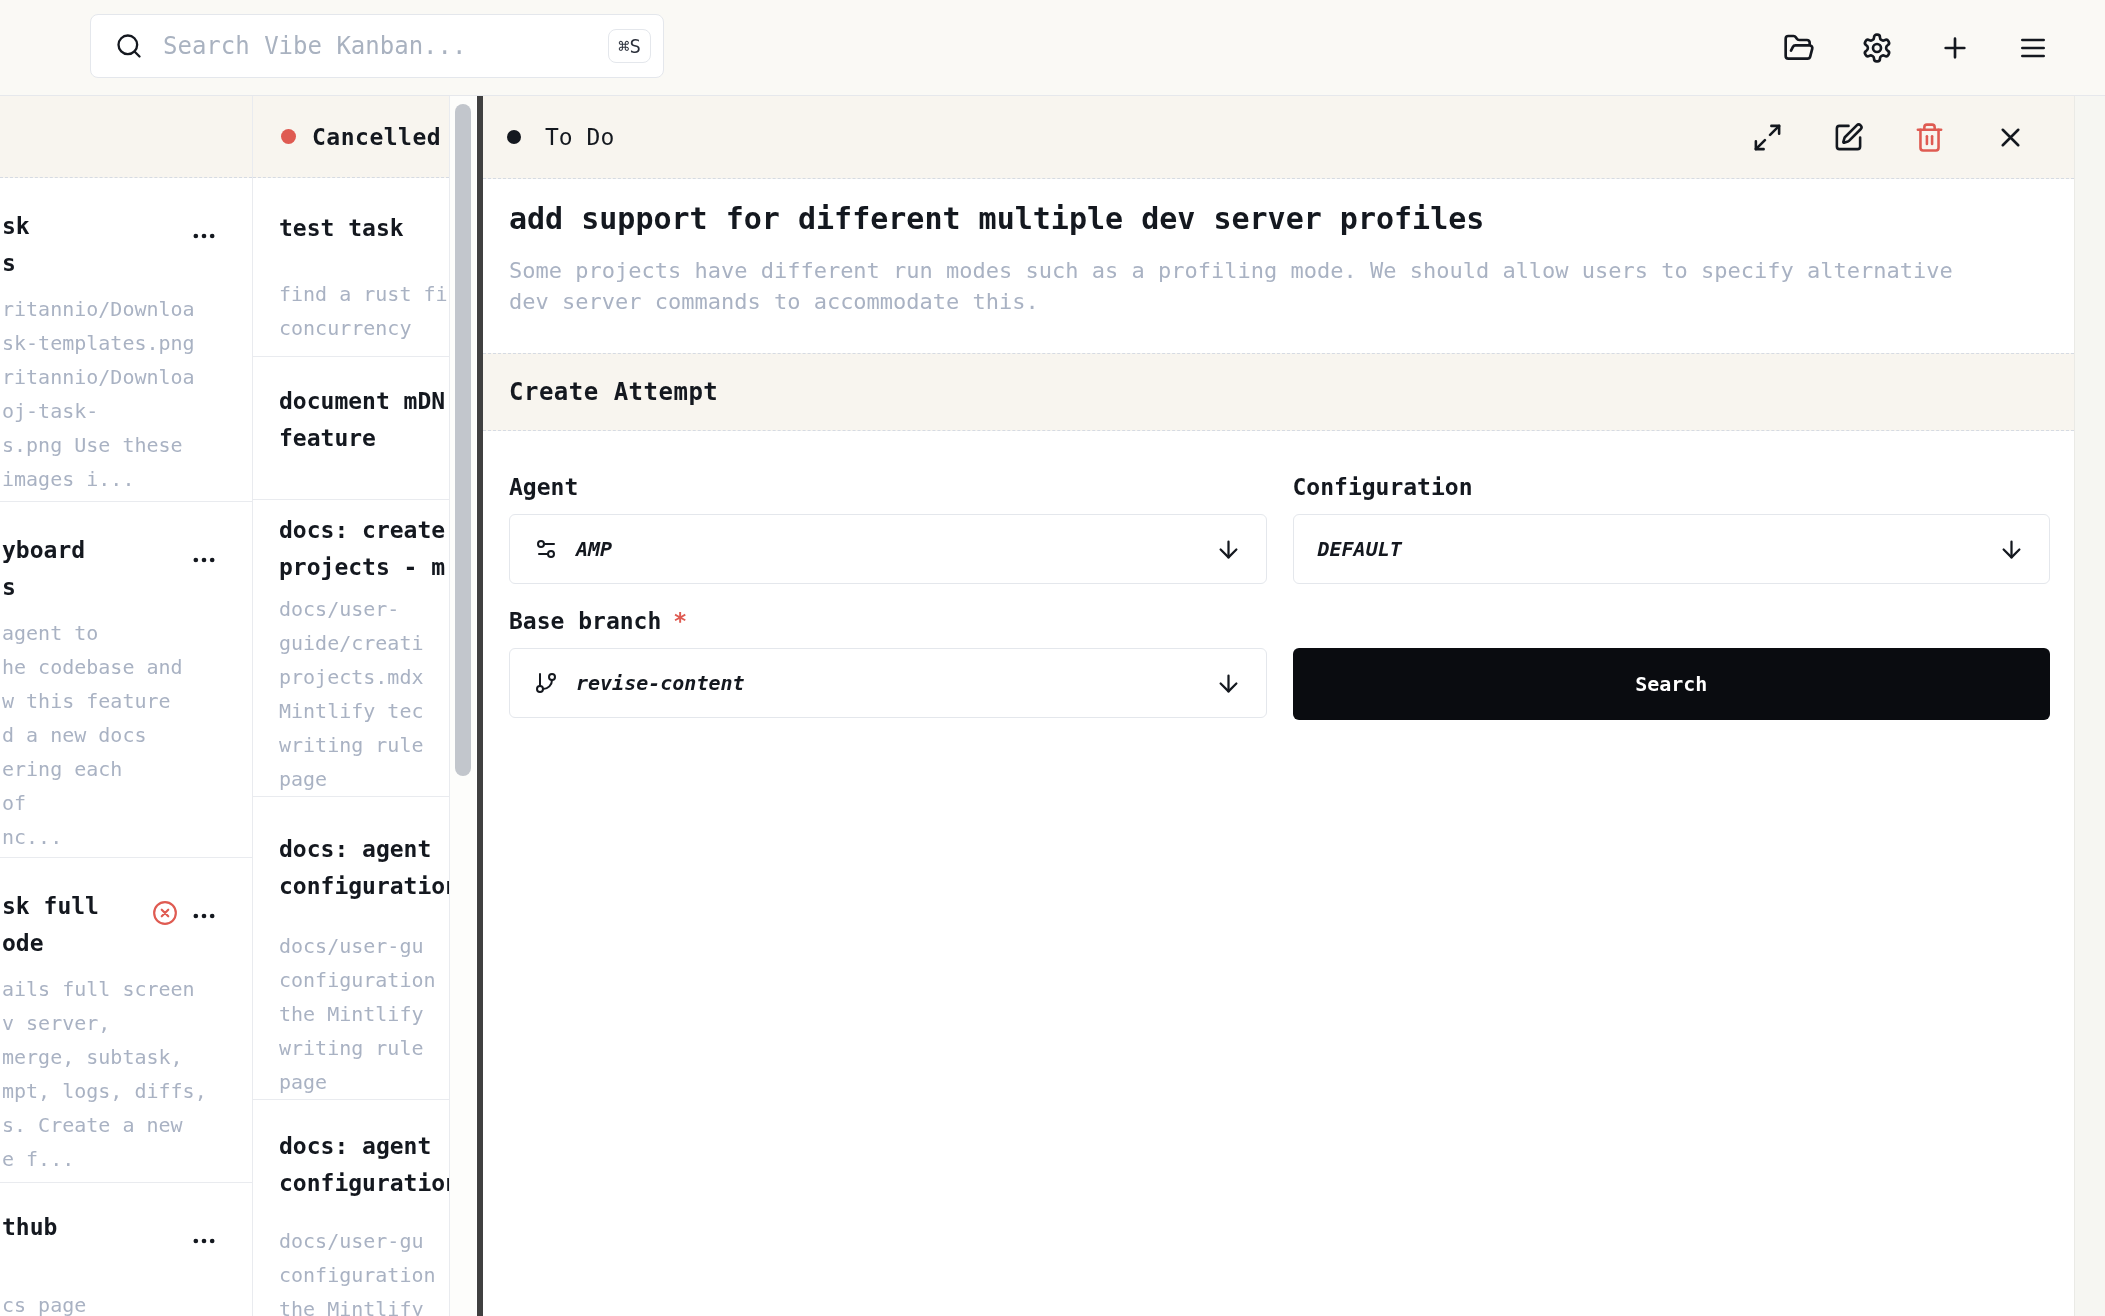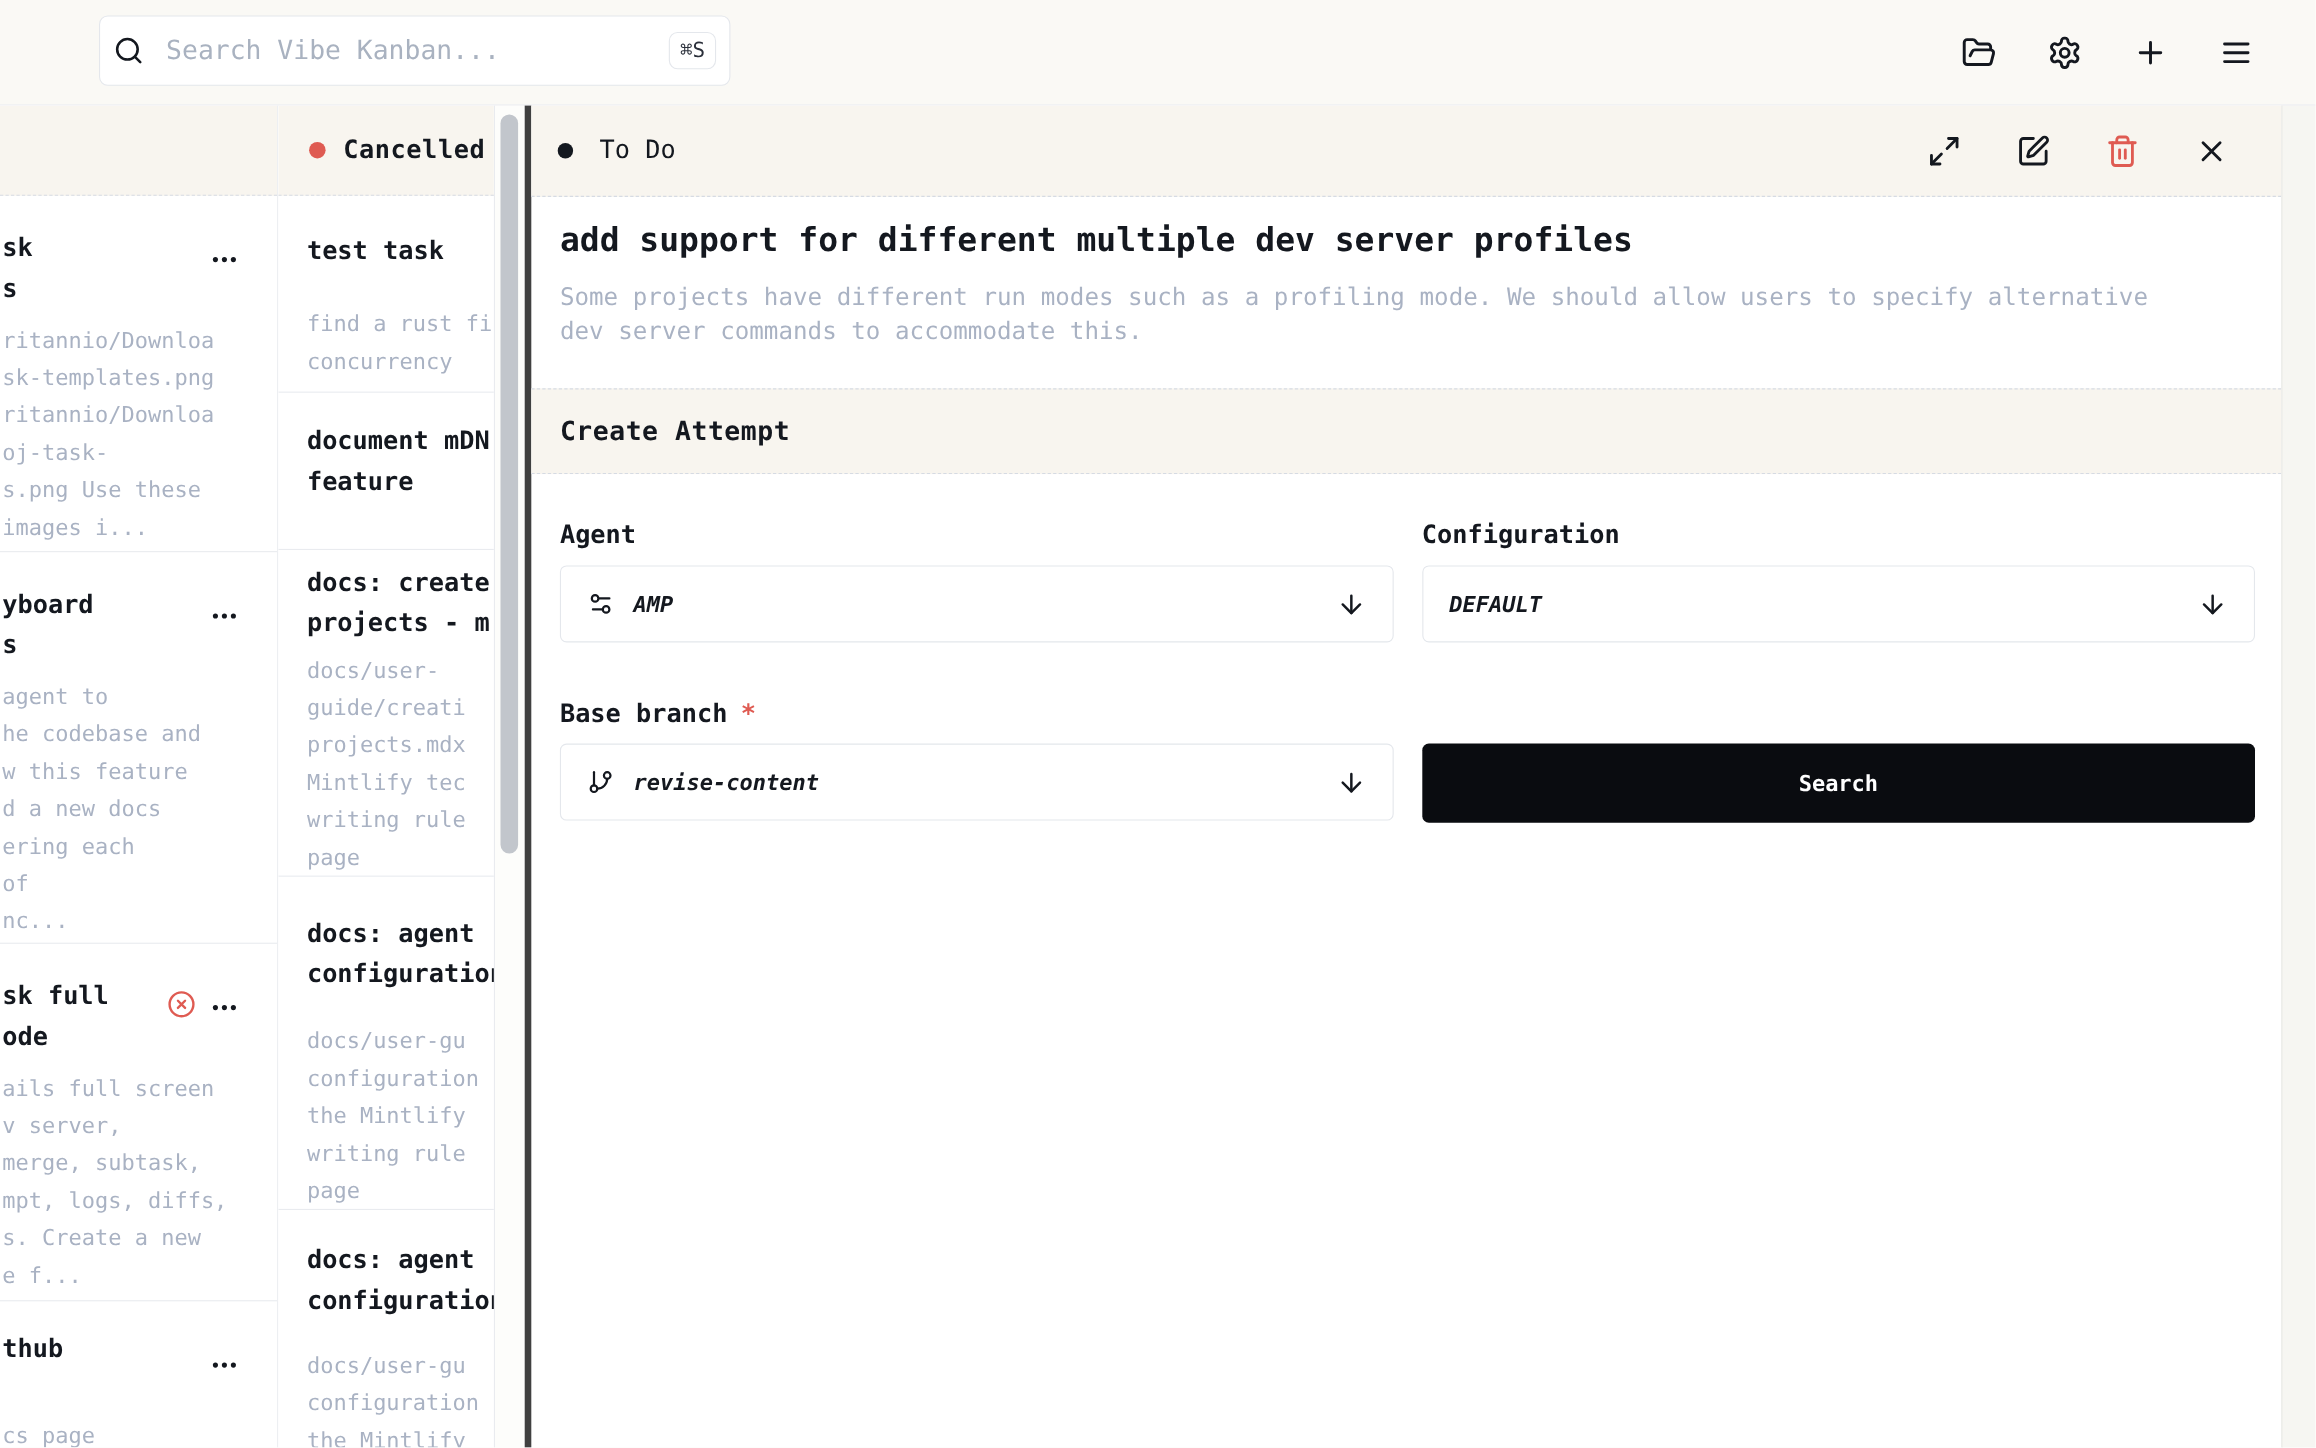--- a/index.html
+++ b/index.html
@@ -10,21 +10,21 @@
   }
   svg{display:block;}
   .preline{white-space:pre-line;}
   .prelines{white-space:pre;}
 
   
   .topbar{position:absolute;top:0;left:0;width:2105px;height:95px;background:#FAF9F5;}
   .search-box{
     position:absolute;left:90px;top:14px;width:574px;height:64px;box-sizing:border-box;
     background:#FFFFFF;border:1px solid #E4E7EC;border-radius:8px;
-    display:flex;align-items:center;gap:18px;padding:0 12px 0 12px;
+    display:flex;align-items:center;gap:18px;padding:0 12px 0 24px;
   }
   .search-box .sicon{width:28px;height:28px;color:#14181F;flex:0 0 auto;}
   .search-input{
     flex:1;min-width:0;border:none;outline:none;background:transparent;
     font-family:inherit;font-size:24px;color:#14181F;
   }
   .search-input::placeholder{color:#A9B2C0;}
   .kbd{
     flex:0 0 auto;border:1px solid #E4E7EC;border-radius:8px;background:#fff;
     padding:5px 9px;font-size:19px;color:#2A2F3A;
@@ -112,21 +112,21 @@
   .field-label{margin-top:43px;font-size:23px;font-weight:bold;}
   .field-label .req{color:#DF5B52;margin-left:12px;font-weight:bold;}
   .control{
     margin-top:14px;height:70px;box-sizing:border-box;
     border:1px solid #E4E7EC;border-radius:6px;background:#fff;
     display:flex;align-items:center;gap:18px;padding:0 24px;cursor:pointer;font-style:italic;
   }
   .control .cicon{width:24px;height:24px;color:#14181F;flex:0 0 auto;}
   .control-value{font-size:20px;font-weight:bold;}
   .control .arrow{margin-left:auto;width:27px;height:27px;color:#14181F;}
-  .lbl-base{margin-top:52px;}
+  .lbl-base{margin-top:24px;}
   .start-btn{
     margin-top:14px;height:72px;width:100%;border:none;border-radius:6px;cursor:pointer;
     background:#0A0C10;color:#FFFFFF;font-family:inherit;font-size:20px;font-weight:bold;
     display:flex;align-items:center;justify-content:center;
   }
 
   .right-gutter{position:absolute;right:0;top:0;bottom:0;width:30px;background:#F6F6F2;border-left:1px solid #EAEAE6;}
 </style>
 </head>
 <body>

